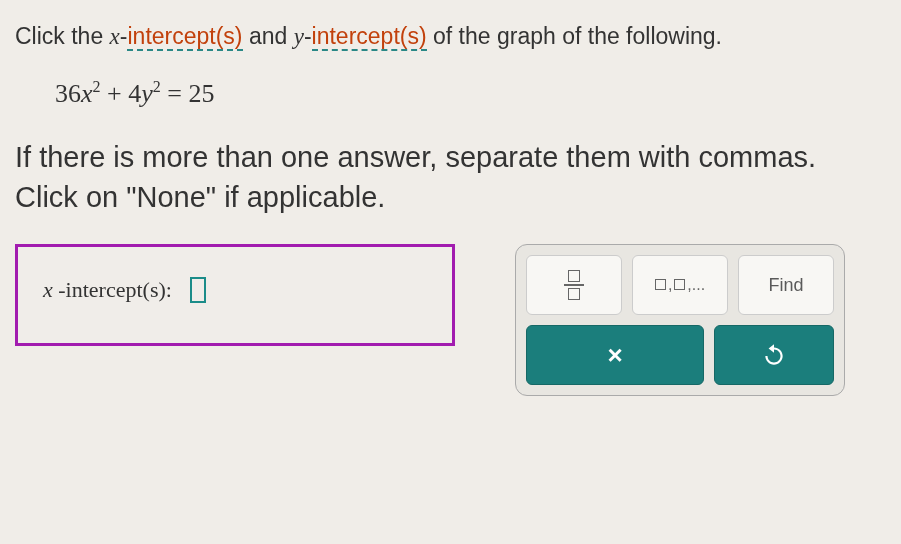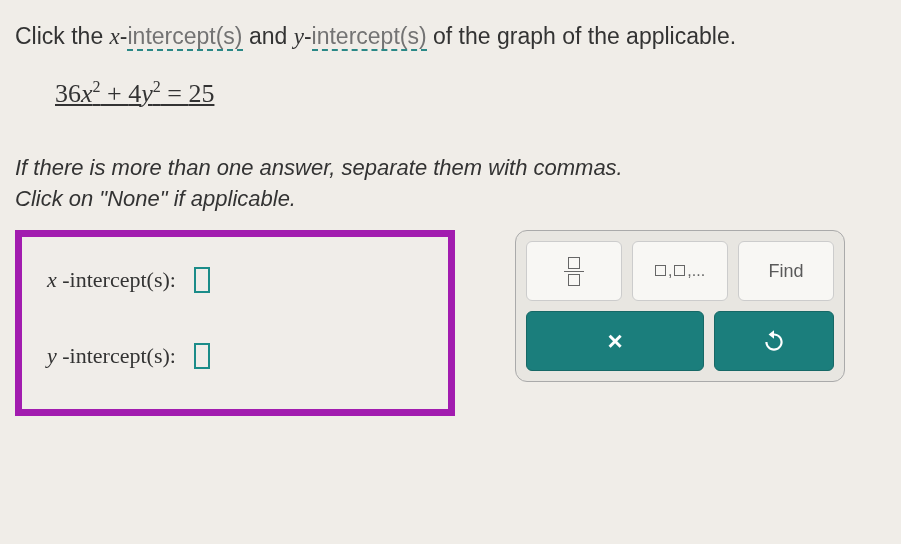--- a/index.html
+++ b/index.html
@@ -17,52 +17,50 @@
       position: relative;
       overflow: hidden;
     }
     .question-text {
       font-size: 23px;
       line-height: 1.4;
       margin-bottom: 25px;
     }
     .dashed-link {
       border-bottom: 2px dashed #2a8886;
-      color: #737373;
+      color: #c2410c;
       text-decoration: none;
       cursor: pointer;
     }
     .italic-var {
       font-style: italic;
       font-family: 'Times New Roman', serif;
     }
     .equation {
       font-family: 'Times New Roman', serif;
       font-size: 26px;
       margin-left: 40px;
-      margin-bottom: 44px;
-      text-decoration: underline;
+      margin-bottom: 28px;
     }
     .equation sup {
       font-size: 16px;
       vertical-align: super;
     }
     .instructions {
-      font-size: 22px;
+      font-size: 29px;
       line-height: 1.4;
-      margin-bottom: 16px;
-      font-style: italic;
+      margin-bottom: 26px;
     }
     .bottom-row {
       display: flex;
       gap: 60px;
       align-items: flex-start;
     }
     .answer-box {
-      border: 7px solid #a21caf;
+      border: 3px solid #a21caf;
       width: 440px;
       padding: 30px 25px;
       background: rgba(255,255,255,0.05);
     }
     .answer-row {
       display: flex;
       align-items: center;
       gap: 18px;
       margin-bottom: 50px;
     }
@@ -154,46 +152,40 @@
     }
     .undo-svg {
       width: 26px;
       height: 26px;
     }
   </style>
 </head>
 <body>
 
 <div class="question-text">
-  <span>Click the </span><span class="italic-var">x</span>-<span class="dashed-link">intercept(s)</span><span> and </span><span class="italic-var">y</span>-<span class="dashed-link">intercept(s)</span><span> of the graph of the applicable.</span>
+  <span>Click the </span><span class="italic-var">x</span>-<span class="dashed-link">intercept(s)</span><span> and </span><span class="italic-var">y</span>-<span class="dashed-link">intercept(s)</span><span> of the graph of the following.</span>
 </div>
 
 <div class="equation">
   <span>36</span><span class="italic-var">x</span><sup>2</sup><span> + </span><span>4</span><span class="italic-var">y</span><sup>2</sup><span> = </span><span>25</span>
 </div>
 
 <div class="instructions">
   <div>If there is more than one answer, separate them with commas.</div>
   <div>Click on "None" if applicable.</div>
 </div>
 
 <div class="bottom-row">
   <div class="answer-box">
     <div class="answer-row">
       <span class="answer-label">
         <span class="italic-var">x </span><span>-intercept(s):</span>
       </span>
       <span class="input-placeholder"></span>
     </div>
-    <div class="answer-row">
-      <span class="answer-label">
-        <span class="italic-var">y </span><span>-intercept(s):</span>
-      </span>
-      <span class="input-placeholder"></span>
-    </div>
   </div>
 
   <div class="toolbox">
     <div class="tool-row">
       <div class="tool-btn tool-light">
         <div class="fraction-icon">
           <span class="sq"></span>
           <span class="bar"></span>
           <span class="sq"></span>
         </div>

